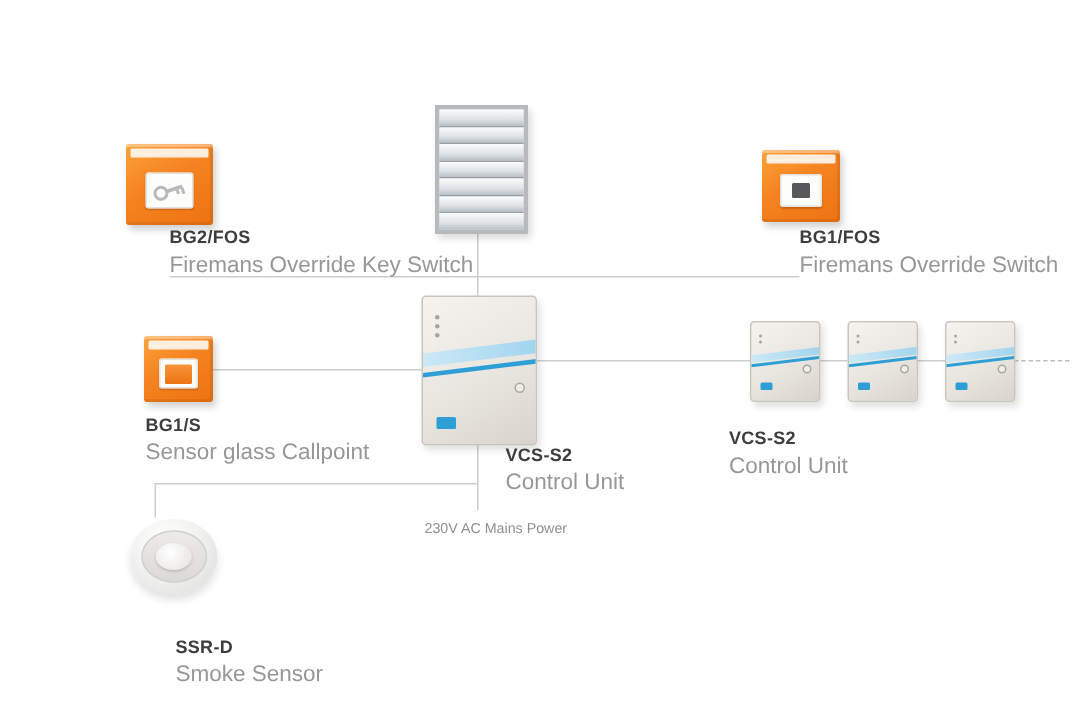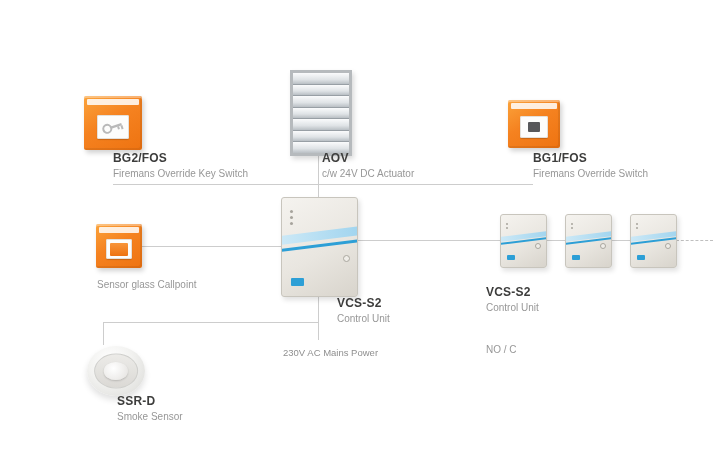--- a/index.html
+++ b/index.html
@@ -10,21 +10,21 @@
 
   
   .line { position:absolute; background:#cdcdcd; }
   .line.h { height:1px; }
   .line.v { width:1px; }
   .line.dashed { background:none; border-top:1px dashed #bfbfbf; height:0; }
 
   
   .label { position:absolute; width:210px; }
   .node-title { font-size:12px; font-weight:bold; color:#3d3d3c; letter-spacing:0.2px; }
-  .node-sub { font-size:10px; color:#979797; margin-top:3px; }
+  .node-sub { font-size:15px; color:#979797; margin-top:3px; }
   .plain-note { position:absolute; font-size:9.5px; color:#8f8f8f; }
 
   
   .callpoint {
     position:absolute; border-radius:2px;
     background:linear-gradient(150deg,#fba33b 0%,#f58220 45%,#ee7311 100%);
     box-shadow:2px 3px 5px rgba(0,0,0,0.18),
                inset 0 2px 0 rgba(255,255,255,0.35),
                inset -2px -2px 0 rgba(0,0,0,0.07);
   }
@@ -197,48 +197,44 @@
   <div class="smoke" style="left:87px; top:346px; width:58px; height:50px;">
     <div class="smoke-ring"></div>
     <div class="smoke-dome"></div>
   </div>
 
   <div class="label" style="left:113px; top:151px;">
     <div class="node-title">BG2/FOS</div>
     <div class="node-sub">Firemans Override Key Switch</div>
   </div>
 
-  <div class="label" style="left:322px; top:151px;">
-    <div class="node-title">AOV</div>
-    <div class="node-sub">c/w 24V DC Actuator</div>
-  </div>
 
   <div class="label" style="left:533px; top:151px;">
     <div class="node-title">BG1/FOS</div>
     <div class="node-sub">Firemans Override Switch</div>
   </div>
 
   <div class="label" style="left:97px; top:276px;">
+    <div class="node-title">BG1/S</div>
     <div class="node-sub">Sensor glass Callpoint</div>
   </div>
 
   <div class="label" style="left:337px; top:296px;">
     <div class="node-title">VCS-S2</div>
     <div class="node-sub">Control Unit</div>
   </div>
 
   <div class="label" style="left:486px; top:285px;">
     <div class="node-title">VCS-S2</div>
     <div class="node-sub">Control Unit</div>
   </div>
 
-  <div class="label" style="left:117px; top:394px;">
+  <div class="label" style="left:117px; top:424px;">
     <div class="node-title">SSR-D</div>
     <div class="node-sub">Smoke Sensor</div>
   </div>
 
   <div class="plain-note" style="left:283px; top:347px;text-align:center;">230V AC Mains Power</div>
 
   <div class="label" style="left:486px; top:341px;">
-    <div class="node-sub">NO / C</div>
   </div>
 
 </div>
 
 </body></html>

